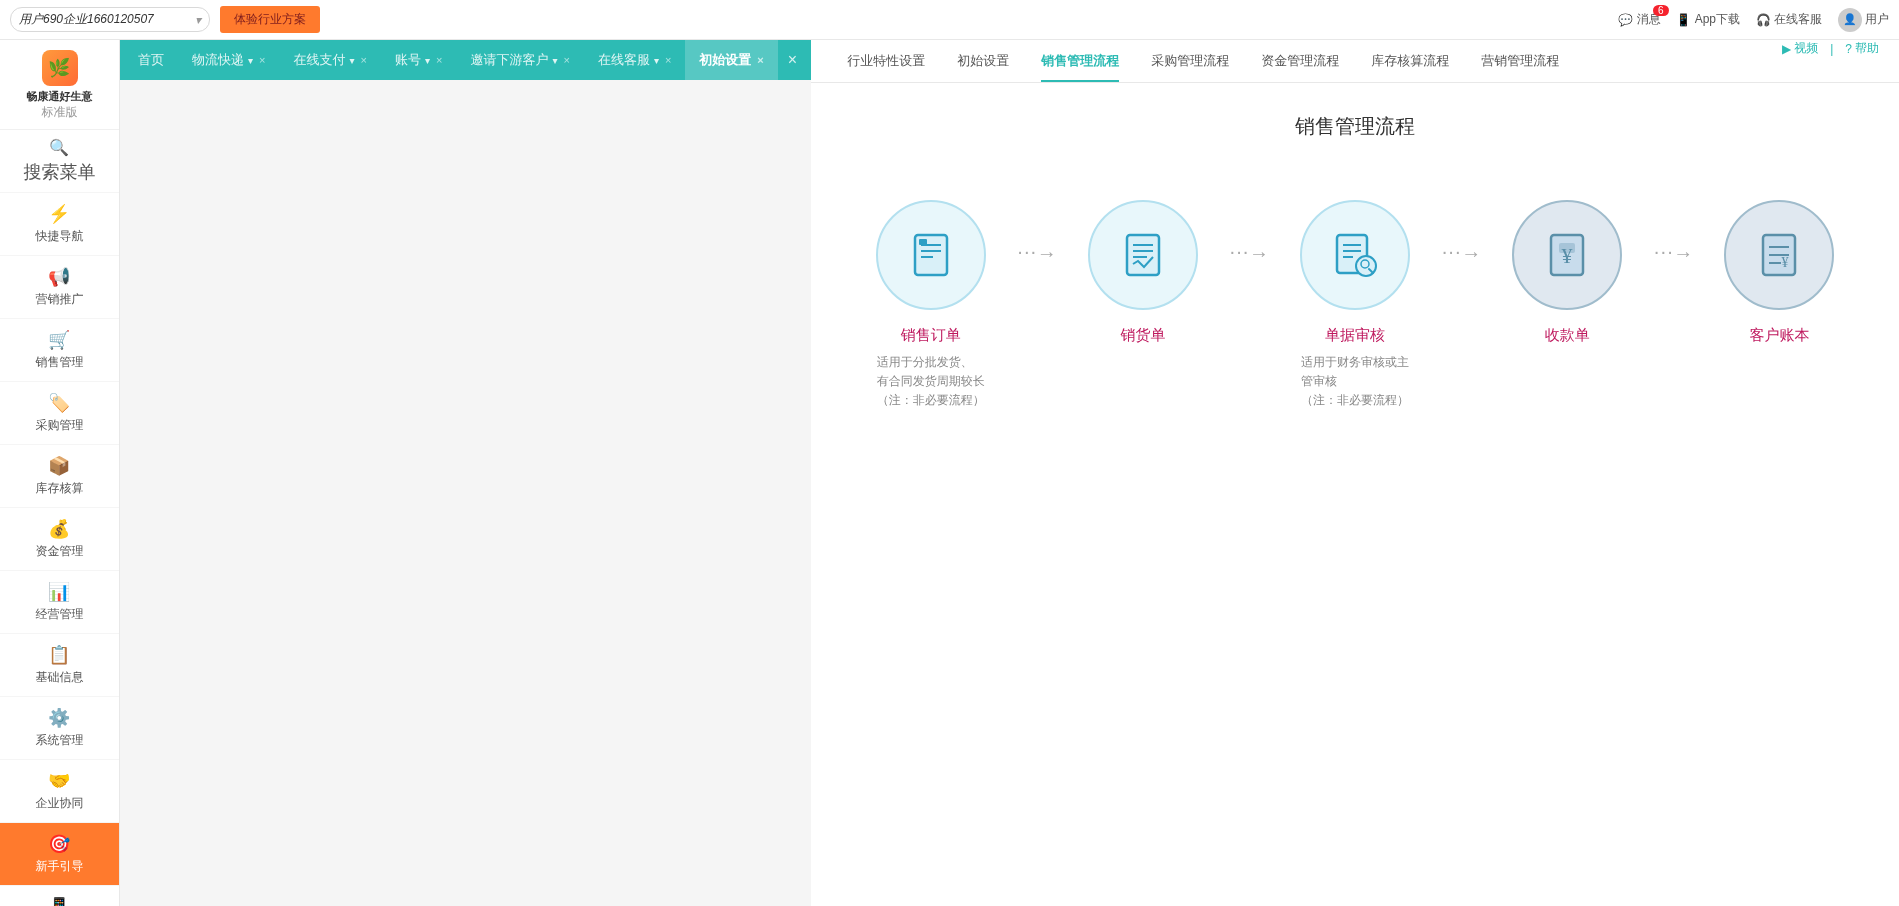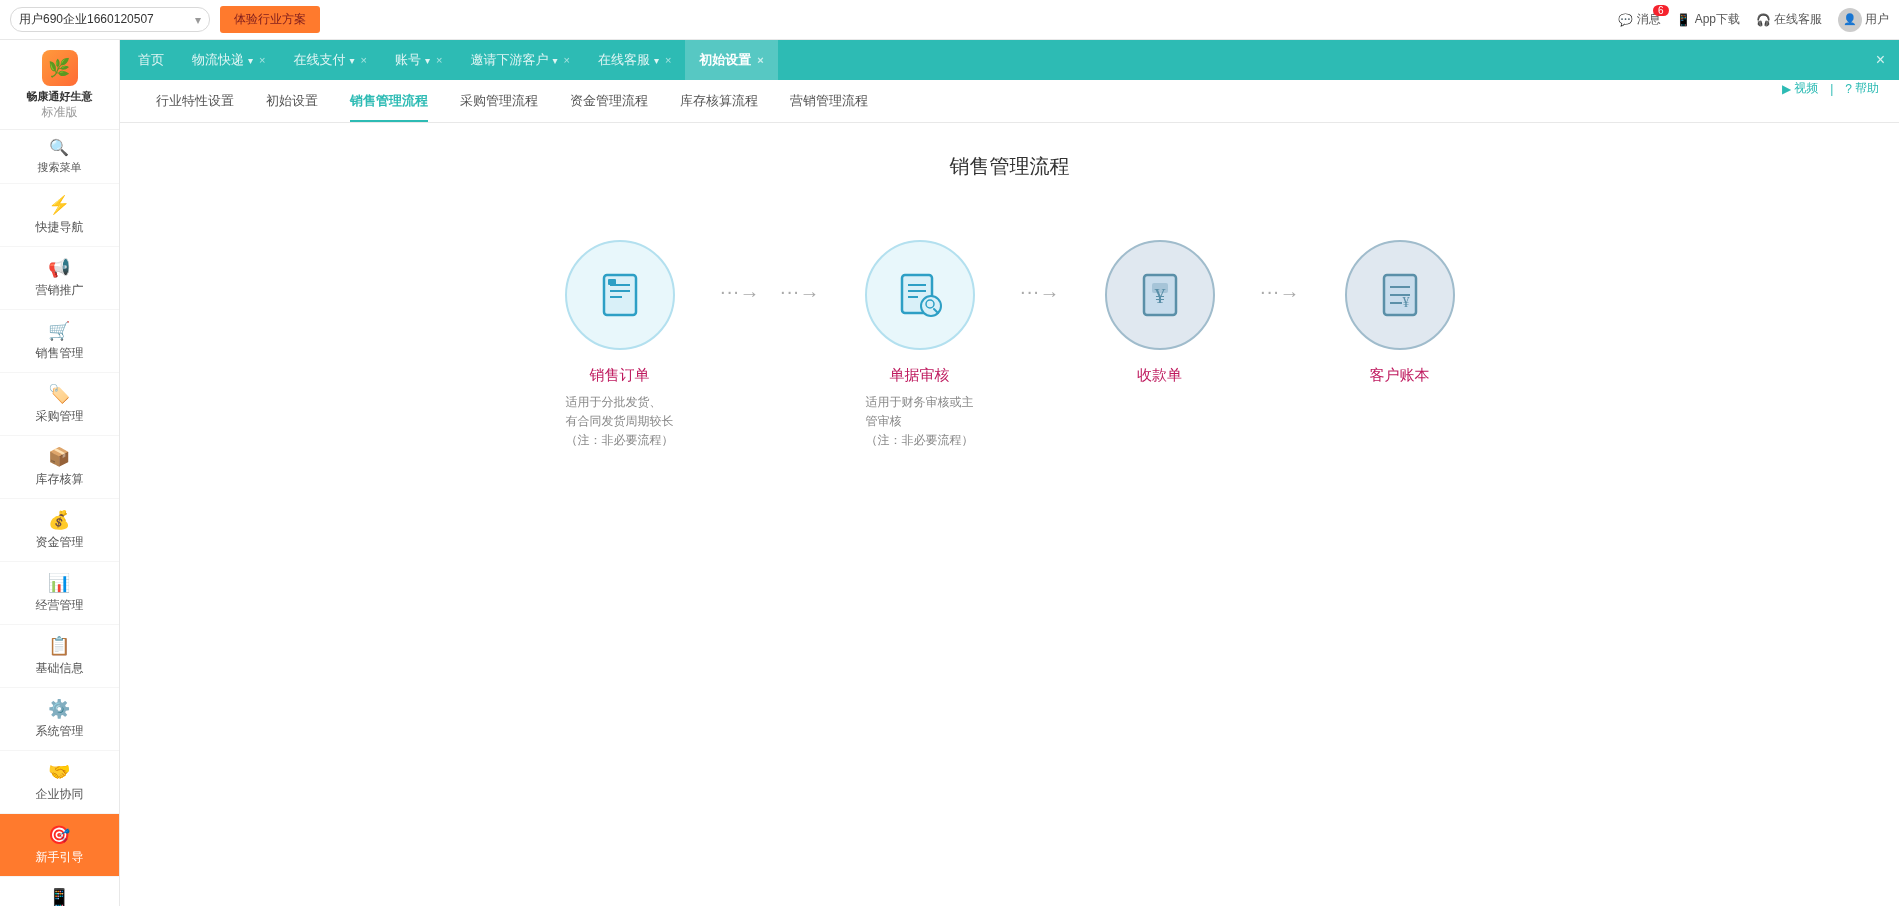--- a/index.html
+++ b/index.html
@@ -18,20 +18,21 @@
     .top-header .user-select {
       display: flex;
       align-items: center;
       border: 1px solid #d9d9d9;
       border-radius: 12px;
       padding: 3px 8px;
       font-size: 12px;
       color: #333;
       min-width: 200px;
       cursor: pointer;
+      font-style: italic;
     }
     .top-header .user-select .arrow { margin-left: auto; color: #999; }
     .top-header .trial-btn {
       margin-left: 10px;
       background: #ff7a2d;
       color: #7f1d1d;
       border: none;
       border-radius: 3px;
       padding: 5px 14px;
       font-size: 12px;
@@ -122,24 +123,24 @@
     .sidebar-search {
       display: flex;
       flex-direction: column;
       align-items: center;
       padding: 8px 0;
       cursor: pointer;
       color: #555;
       border-bottom: 1px solid #f5f5f5;
     }
     .sidebar-search .s-icon { font-size: 16px; }
-    .sidebar-search .s-label { font-size: 11px; }
-
-    
-    .main { flex: 1; display: flex; flex-direction: column; overflow: hidden; }
+    .sidebar-search .s-label { font-size: 18px; }
+
+    
+    .main { flex: 1; display: flex; flex-direction: row; overflow: hidden; }
 
     
     .nav-tabs {
       display: flex;
       align-items: center;
       background: #2dbbb4;
       height: 40px;
       padding: 0 4px;
     }
     .nav-tab {
@@ -442,20 +443,33 @@
               </svg>
             </div>
             <span class="step-name">销售订单</span>
             <span class="step-desc">适用于分批发货、<br>有合同发货周期较长<br>（注：非必要流程）</span>
           </div>
 
           <div class="process-arrow">
             <span>···→</span>
           </div>
 
+          <div class="process-step">
+            <div class="process-circle">
+              <svg width="52" height="52" viewBox="0 0 52 52" fill="none" xmlns="http://www.w3.org/2000/svg">
+                <rect x="10" y="6" width="32" height="40" rx="3" stroke="#2d9fc5" stroke-width="2.5" fill="#d9f0f8"></rect>
+                <line x1="16" y1="16" x2="36" y2="16" stroke="#2d9fc5" stroke-width="2"></line>
+                <line x1="16" y1="22" x2="36" y2="22" stroke="#2d9fc5" stroke-width="2"></line>
+                <line x1="16" y1="28" x2="30" y2="28" stroke="#2d9fc5" stroke-width="2"></line>
+                <polyline points="16,35 21,32 27,38 36,28" stroke="#2d9fc5" stroke-width="2" fill="none"></polyline>
+              </svg>
+            </div>
+            <span class="step-name">销货单</span>
+            <span class="step-desc"></span>
+          </div>
 
           <div class="process-arrow">
             <span>···→</span>
           </div>
 
           <div class="process-step">
             <div class="process-circle">
               <svg width="52" height="52" viewBox="0 0 52 52" fill="none" xmlns="http://www.w3.org/2000/svg">
                 <rect x="8" y="6" width="30" height="38" rx="3" stroke="#2d9fc5" stroke-width="2.5" fill="#d9f0f8"></rect>
                 <line x1="14" y1="16" x2="32" y2="16" stroke="#2d9fc5" stroke-width="2"></line>

